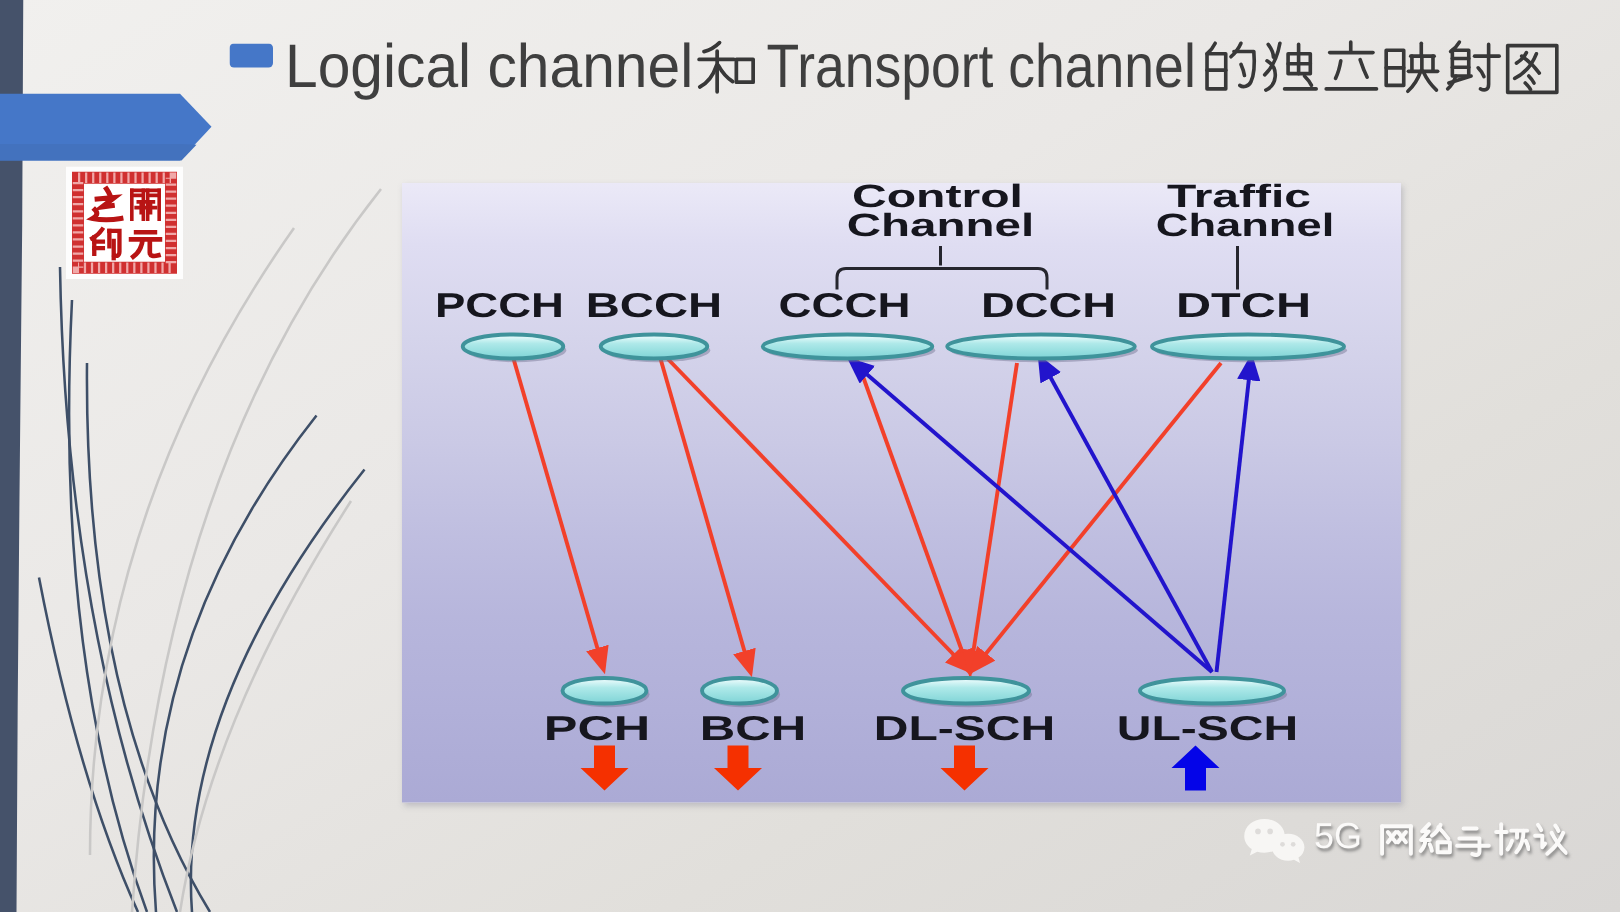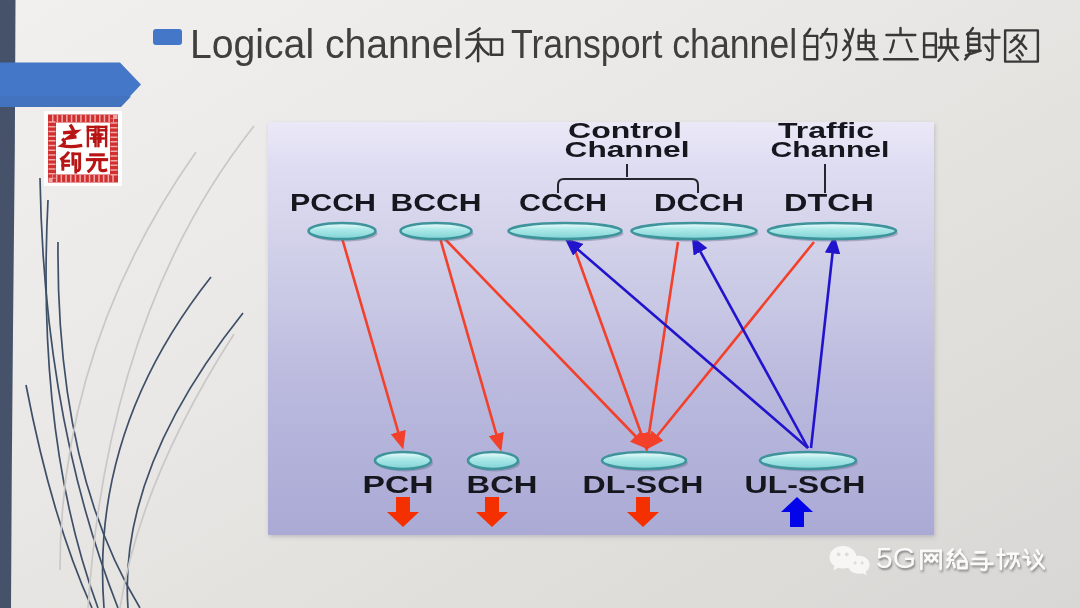--- a/index.html
+++ b/index.html
@@ -226,21 +226,21 @@
 <path d="M22,4 C12,4 4,10.5 4,19 C4,23.8 6.6,28 10.7,30.7 L9,36.5 L15.5,33 C17.5,33.6 19.7,34 22,34 C32,34 40,27.4 40,19 C40,10.6 32,4 22,4 Z"></path>
 <path d="M43,17 C35,17 28.6,22.3 28.6,29 C28.6,35.7 35,41 43,41 C44.8,41 46.6,40.7 48.2,40.2 L53.6,43 L52.2,38.3 C55.5,36.1 57.5,32.8 57.5,29 C57.5,22.3 51,17 43,17 Z"></path>
 </g>
 <g fill="#dedcda">
 <circle cx="16.2" cy="15" r="2.5"></circle>
           <circle cx="27" cy="15" r="2.5"></circle>
 <circle cx="38" cy="26.5" r="2.1"></circle>
           <circle cx="47.5" cy="26.5" r="2.1"></circle>
 </g>
       </svg>
-<span class="abs" id="fg5" style="left:58px;top:5px;font-size:30px;line-height:34px;color:#fbfaf9;text-shadow:1px 2px 2px rgba(110,110,110,0.8)">5G</span>
+<span class="abs" id="fg5" style="left:58px;top:5px;font-size:24px;line-height:34px;color:#fbfaf9;text-shadow:1px 2px 2px rgba(110,110,110,0.8)">5G</span>
 <div class="abs" style="left:101px;top:11px;filter:drop-shadow(1px 2px 1px rgba(110,110,110,0.7))"><svg width="24" height="26" viewBox="0 0 100 100" fill="none" stroke="#fbfaf9" stroke-width="11" stroke-linecap="round" stroke-linejoin="round">
           <path d="M10,12 V88"></path>
           <path d="M90,12 V88"></path>
           <path d="M10,12 H90"></path>
           <path d="M26,28 L48,56"></path>
           <path d="M48,28 L26,56"></path>
           <path d="M54,28 L76,56"></path>
           <path d="M76,28 L54,56"></path>
         </svg></div>
 <div class="abs" style="left:126.6px;top:11px;filter:drop-shadow(1px 2px 1px rgba(110,110,110,0.7))"><svg width="24" height="26" viewBox="0 0 100 100" fill="none" stroke="#fbfaf9" stroke-width="11" stroke-linecap="round" stroke-linejoin="round">

